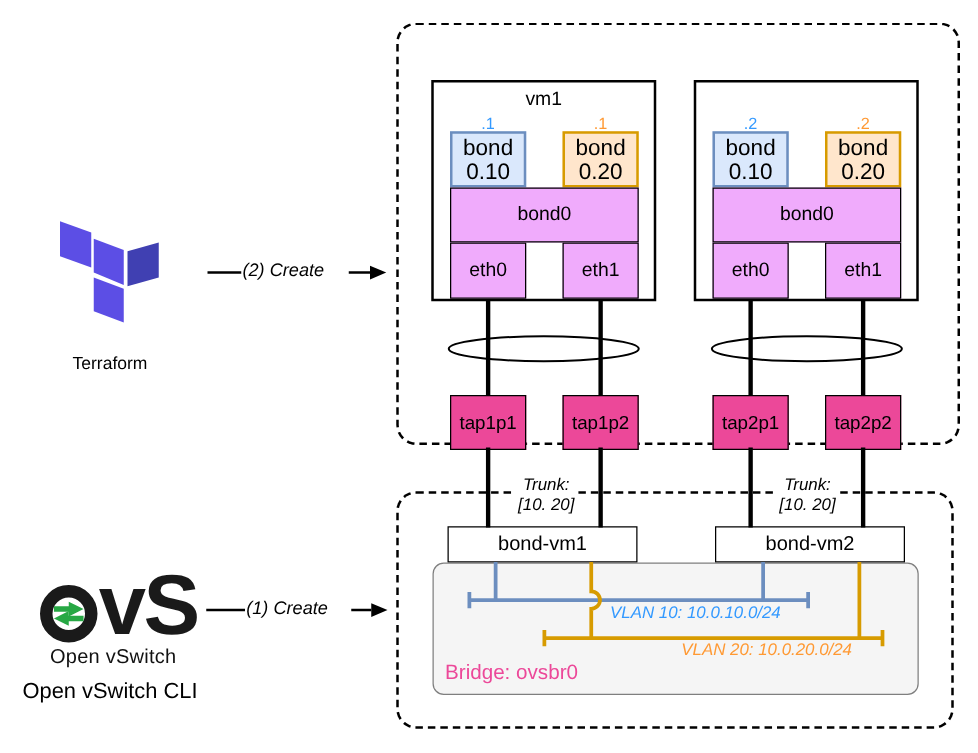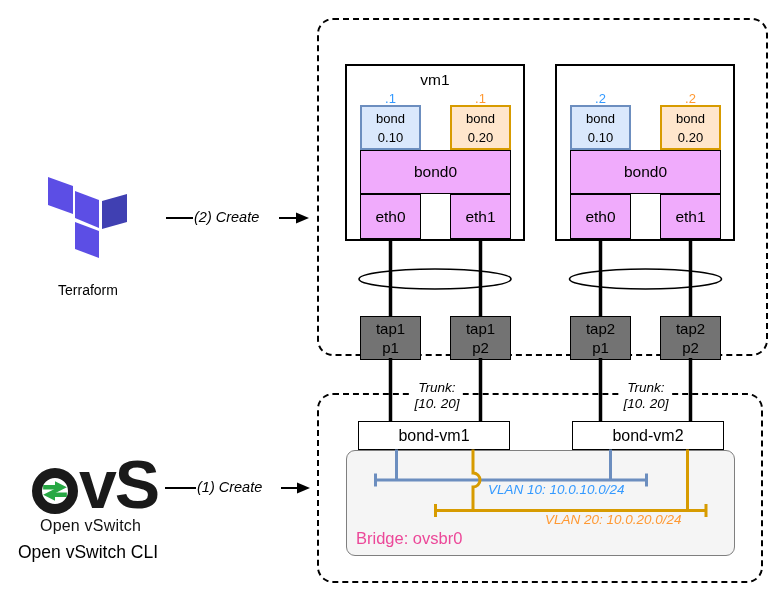--- a/index.html
+++ b/index.html
@@ -13,25 +13,25 @@
 
   
   .node { position:absolute; background:#f0abfc; border:1.5px solid #000; display:flex; align-items:center; justify-content:center; text-align:center; font-size:15.5px; color:#000; }
   .vmbox { position:absolute; width:180px; height:177px; background:#fff; border:2px solid #000;padding-left:16px; }
   .vm-title { position:absolute; top:5px; left:0; width:100%; text-align:center; font-size:15.5px; color:#000; }
 
   .tag { position:absolute; width:61px; text-align:center; font-size:13px; }
   .tag.blue { color:#3399ff; }
   .tag.orange { color:#ff9933; }
 
-  .subbond { position:absolute; width:61px; height:45px; display:flex; flex-direction:column; align-items:center; justify-content:center; font-size:13px; line-height:19px; }
+  .subbond { position:absolute; width:61px; height:45px; display:flex; flex-direction:column; align-items:center; justify-content:center; font-size:18px; line-height:19px; }
   .subbond.blue { background:#dae8fc; border:2px solid #6c8ebf; }
   .subbond.orange { background:#ffe6cc; border:2px solid #d79b00; }
 
-  .tap { position:absolute; width:61px; height:44px; background:#737373; border:1.5px solid #000; display:flex; flex-direction:column; align-items:center; justify-content:center; font-size:15px; line-height:19px; color:#000; }
+  .tap { position:absolute; width:61px; height:44px; background:#ec4899; border:1.5px solid #000; display:flex; flex-direction:row; align-items:center; justify-content:center; font-size:15px; line-height:19px; color:#000; }
 
   .trunk-label { position:absolute; transform:translateX(-50%); background:#fff; padding:1px 3px; font-style:italic; font-size:13.5px; line-height:15.5px; text-align:center; color:#000; white-space:nowrap; }
 
   .bridge { position:absolute; left:346px; top:450px; width:389px; height:106px; background:#f5f5f5; border:1.5px solid #7f7f7f; border-radius:9px; }
   .bridge-label { position:absolute; left:356px; top:529px; font-size:16.5px; color:#ec4899; }
 
   .bondvm { position:absolute; top:421px; width:152px; height:29px; background:#fff; border:1.5px solid #000; display:flex; align-items:center; justify-content:center; font-size:16px; color:#000; }
 
   .vlan-label { position:absolute; font-size:13.5px; text-align:left; white-space:nowrap;font-style:italic; }
   .vlan-label.v10 { color:#3399ff; }

